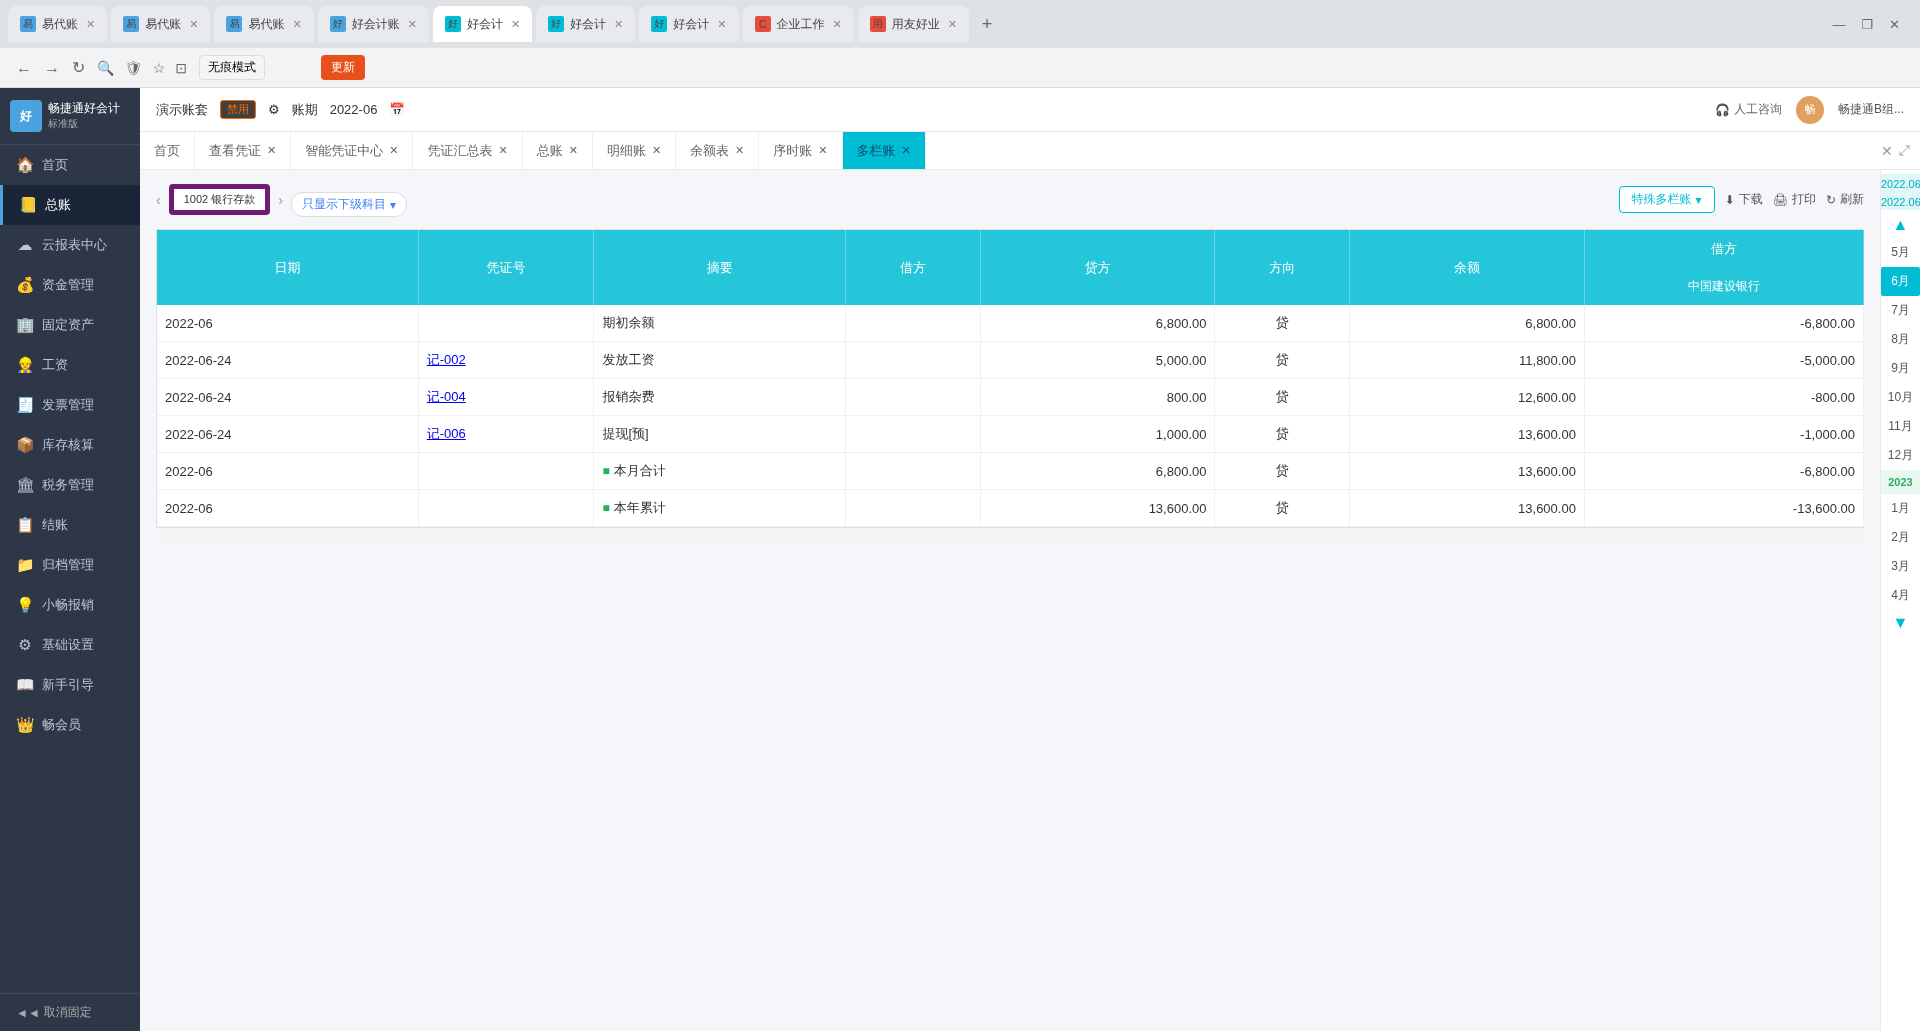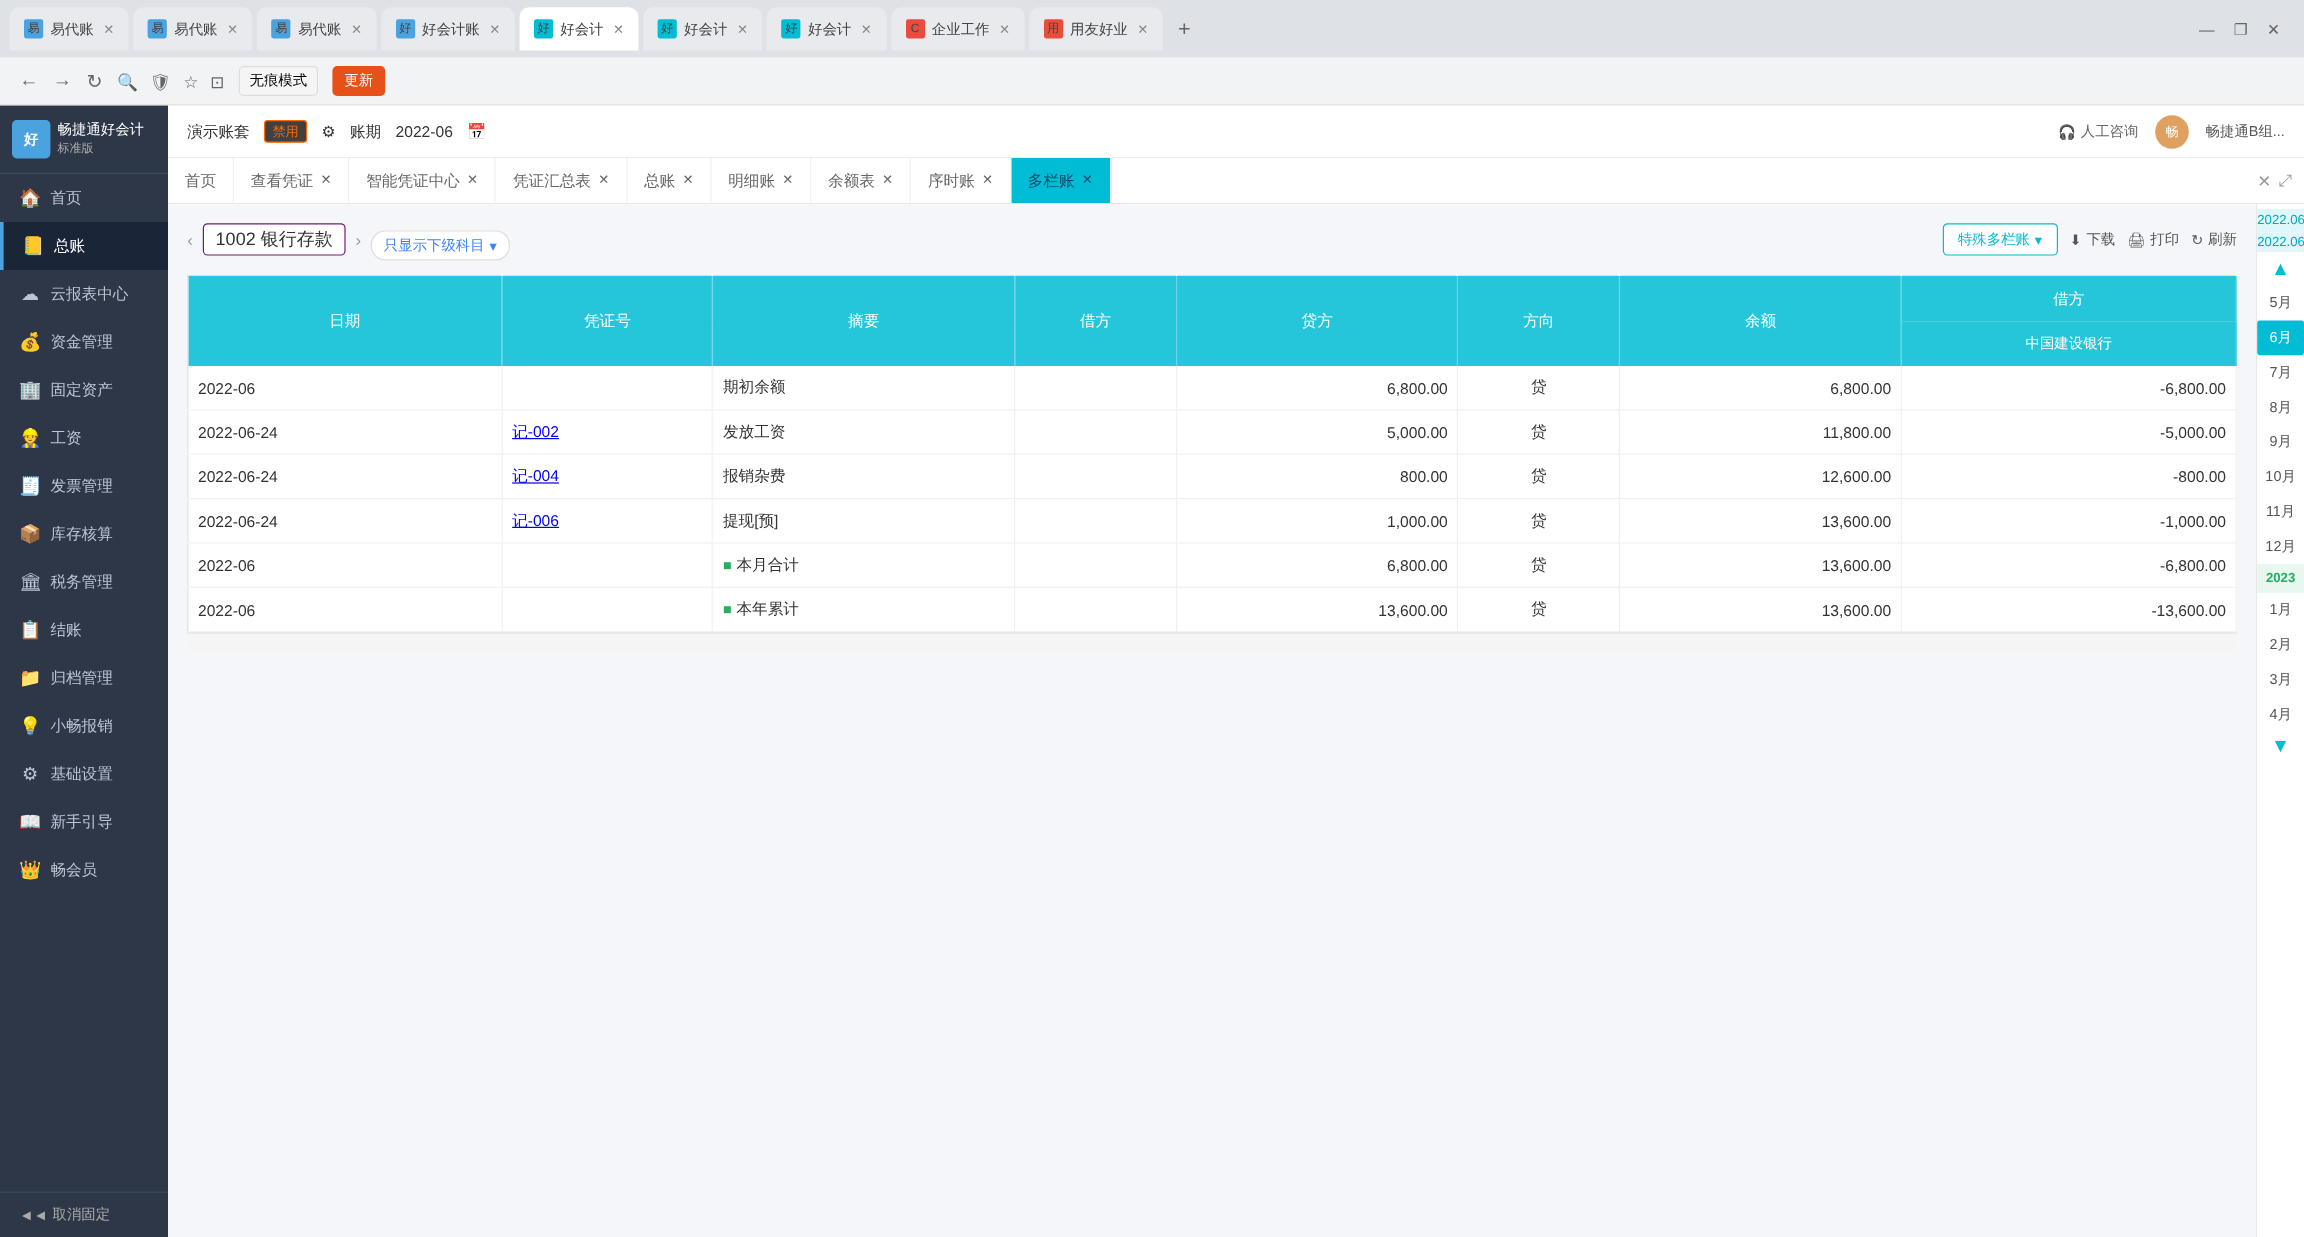--- a/index.html
+++ b/index.html
@@ -13,21 +13,21 @@
     .tab .close-btn { font-size: 11px; color: #888; cursor: pointer; margin-left: 2px; }
     .tab-new { width: 28px; height: 28px; display: flex; align-items: center; justify-content: center; cursor: pointer; color: #666; font-size: 18px; }
 
     
     .address-bar { background: #f1f3f4; height: 40px; display: flex; align-items: center; padding: 0 16px; gap: 12px; border-bottom: 1px solid #ddd; }
     .nav-btn { color: #666; font-size: 16px; cursor: pointer; }
     .url-box { flex: 1; background: #fff; border: 1px solid #ddd; border-radius: 20px; height: 30px; display: flex; align-items: center; padding: 0 14px; font-size: 12px; color: #555; }
     .addr-icons { display: flex; gap: 10px; align-items: center; }
     .addr-icons span { color: #666; font-size: 14px; cursor: pointer; }
     .mode-btn { background: #f5f5f5; border: 1px solid #ddd; border-radius: 4px; padding: 3px 8px; font-size: 12px; cursor: pointer; }
-    .update-btn { background: #e8501a; color: #fff; border: none; border-radius: 4px; padding: 4px 10px; font-size: 12px; cursor: pointer; }
+    .update-btn { background: #e8501a; color: #fff; border: none; border-radius: 4px; padding: 4px 10px; font-size: 12px; cursor: pointer; margin-left: 44px; }
 
     
     .app-wrapper { display: flex; height: calc(1031px - 88px); }
 
     
     .sidebar { width: 140px; background: #2d3748; color: #fff; display: flex; flex-direction: column; flex-shrink: 0; }
     .sidebar-logo { padding: 12px 10px; display: flex; align-items: center; gap: 6px; border-bottom: 1px solid #3d4a5c; }
     .logo-icon { width: 32px; height: 32px; background: #4aa3df; border-radius: 4px; display: flex; align-items: center; justify-content: center; font-size: 12px; color: #fff; font-weight: bold; }
     .logo-text { font-size: 12px; color: #fff; line-height: 1.3; }
     .logo-sub { font-size: 10px; color: #aaa; }
@@ -57,21 +57,21 @@
     .tabs-right { margin-left: auto; display: flex; align-items: center; gap: 6px; padding-right: 10px; }
     .tab-ctrl-btn { color: #999; font-size: 14px; cursor: pointer; }
 
     
     .content-area { flex: 1; display: flex; overflow: hidden; }
     .ledger-area { flex: 1; padding: 12px 16px; overflow: auto; }
 
     
     .breadcrumb-nav { display: flex; align-items: center; gap: 8px; margin-bottom: 12px; }
     .nav-arrow { color: #999; font-size: 14px; cursor: pointer; }
-    .account-code { background: #fff; border: 1px solid #701a75; border-radius: 4px; padding: 3px 10px; font-size: 15px; color: #333; cursor: pointer; }
+    .account-code { background: #fff; border: 5px solid #701a75; border-radius: 4px; padding: 3px 10px; font-size: 11px; color: #333; cursor: pointer; }
     .filter-dropdown { background: #fff; border: 1px solid #ddd; border-radius: 12px; padding: 3px 10px; font-size: 12px; color: #3b82f6; cursor: pointer; display: flex; align-items: center; gap: 4px; margin-top: 10px; }
     .breadcrumb-right { margin-left: auto; display: flex; align-items: center; gap: 10px; }
     .multi-btn { border: 1px solid #00bcd4; color: #00bcd4; background: #fff; border-radius: 4px; padding: 4px 12px; font-size: 12px; cursor: pointer; display: flex; align-items: center; gap: 4px; }
     .action-btn { color: #555; font-size: 12px; cursor: pointer; display: flex; align-items: center; gap: 4px; border: none; background: none; }
 
     
     .ledger-table { width: 100%; border-collapse: collapse; background: #fff; border: 1px solid #e0e0e0; }
     .ledger-table thead tr { background: #26c6da; }
     .ledger-table thead th { color: #fff; padding: 10px 8px; font-size: 13px; font-weight: normal; border-right: 1px solid rgba(255,255,255,0.3); text-align: center; margin-left: 31px; }
     .ledger-table thead th.th-sub { background: #26c6da; font-size: 12px; }

